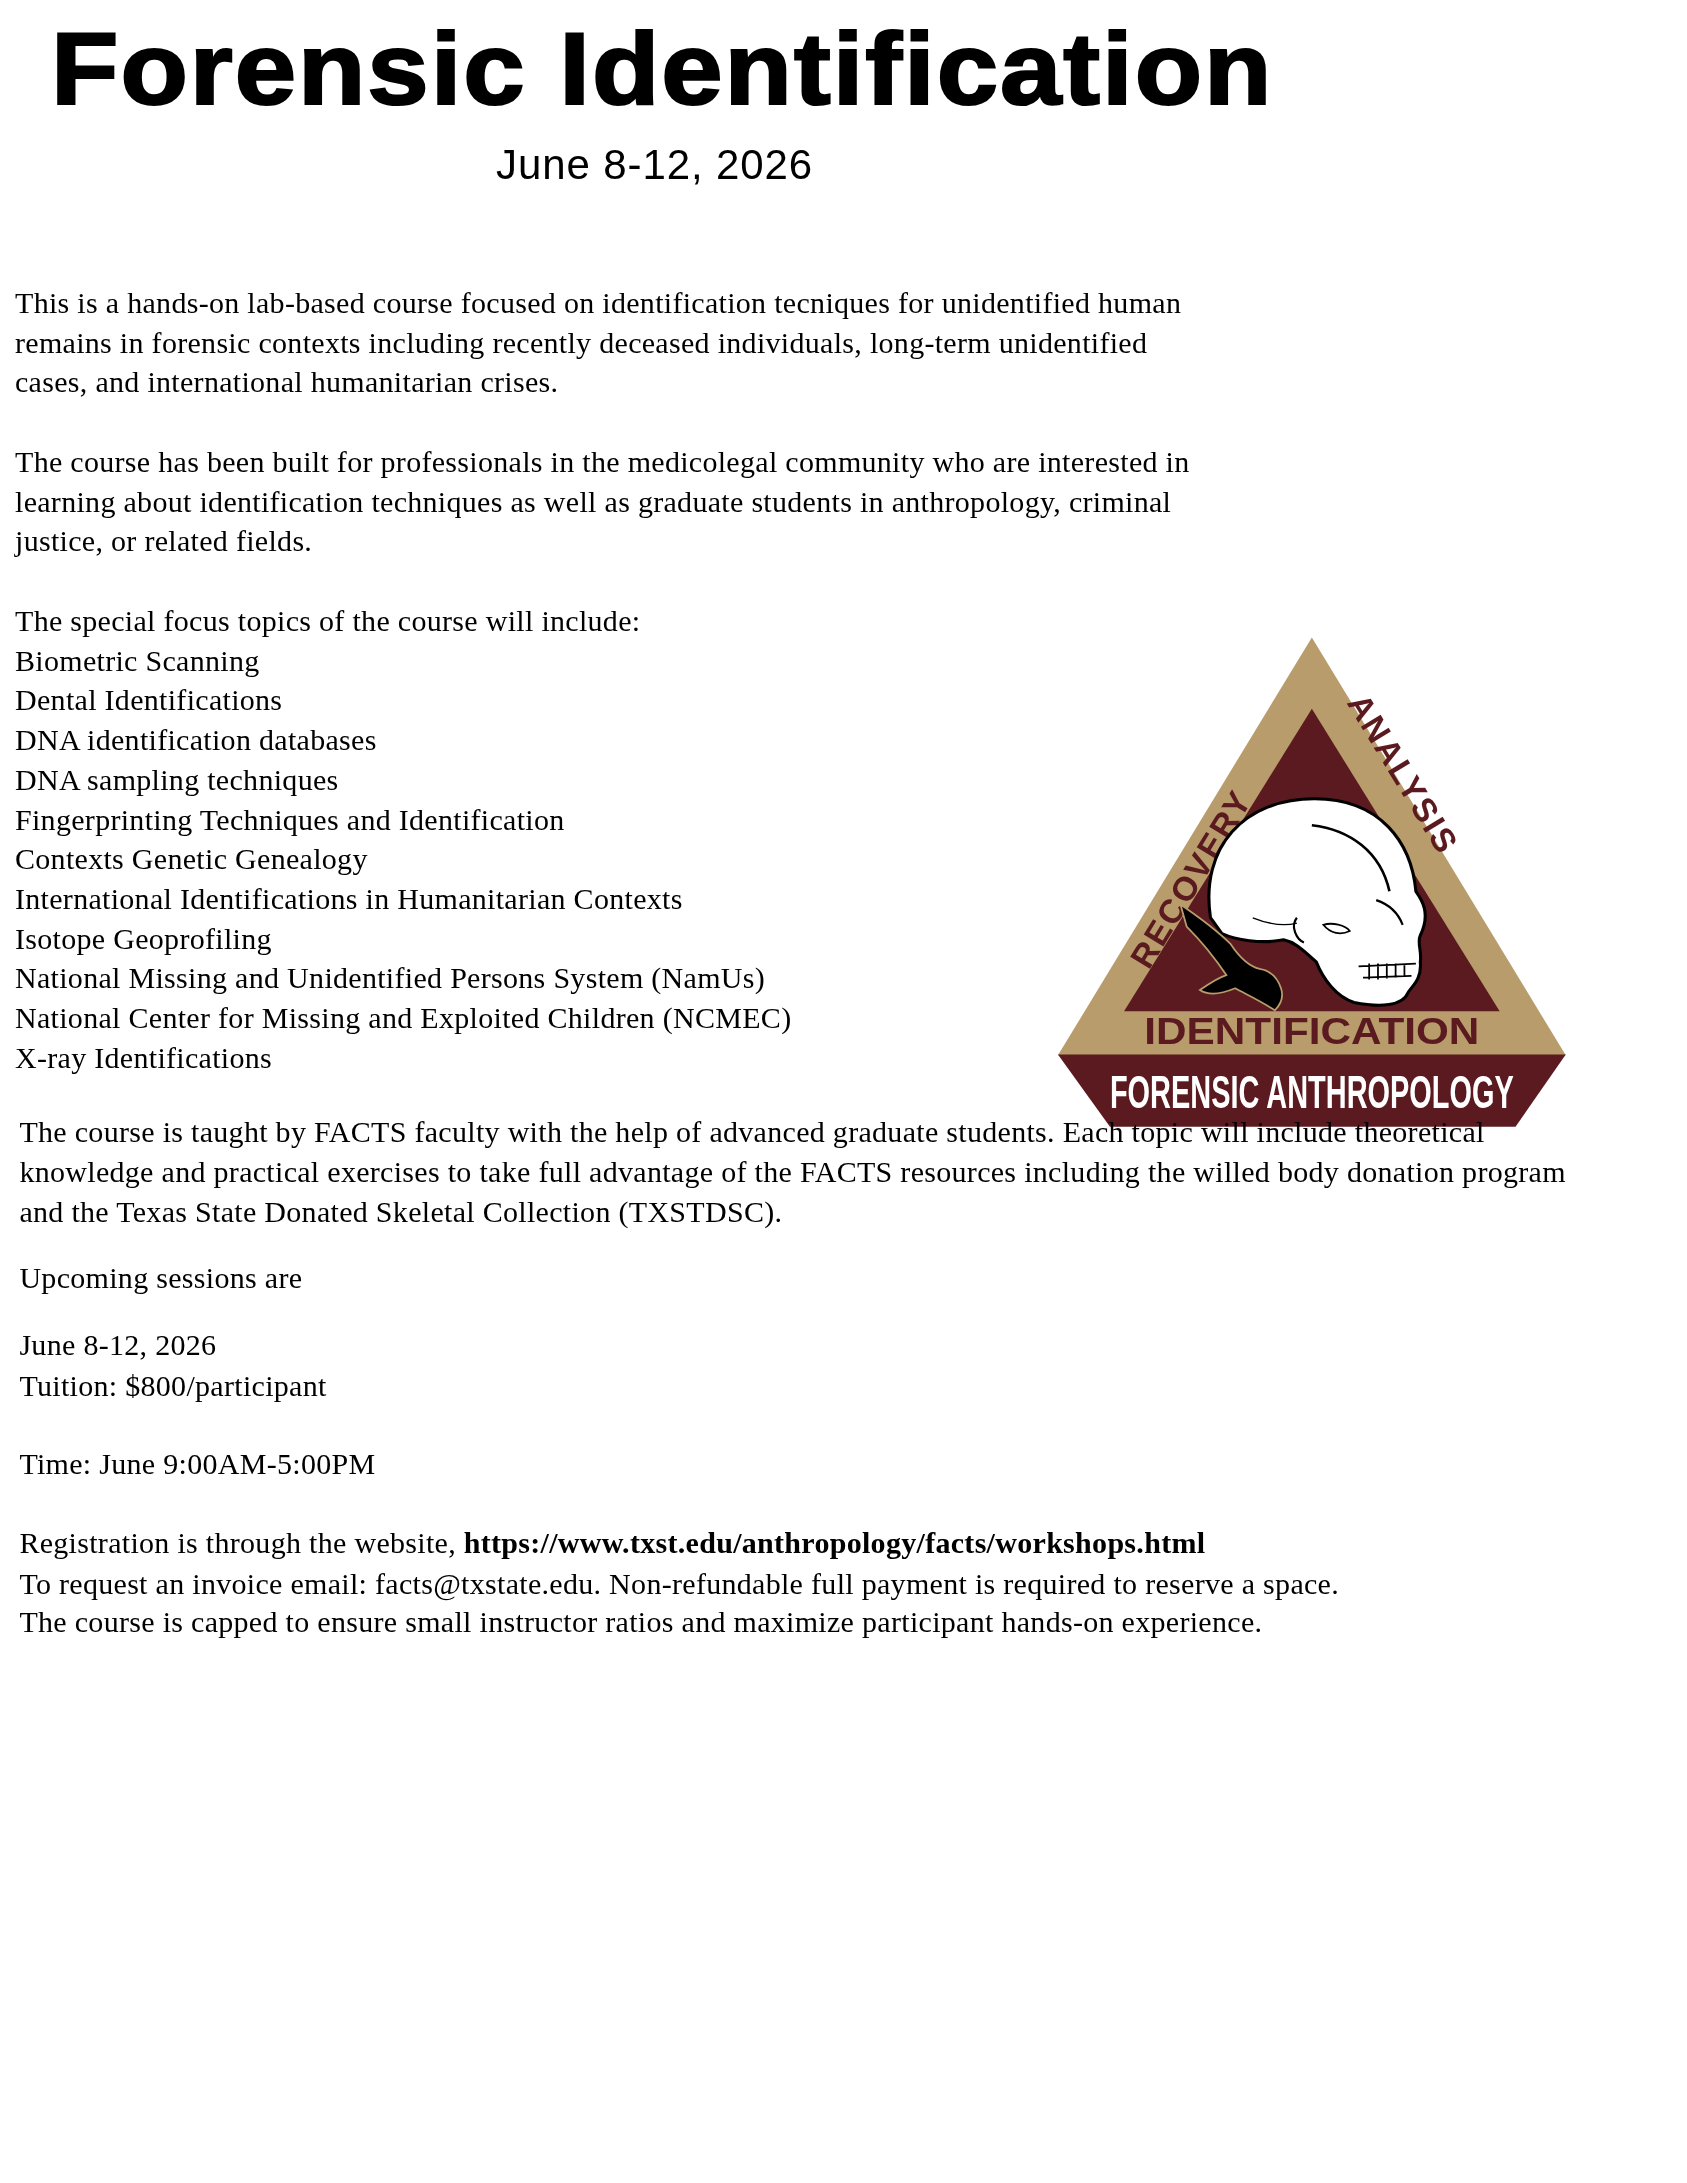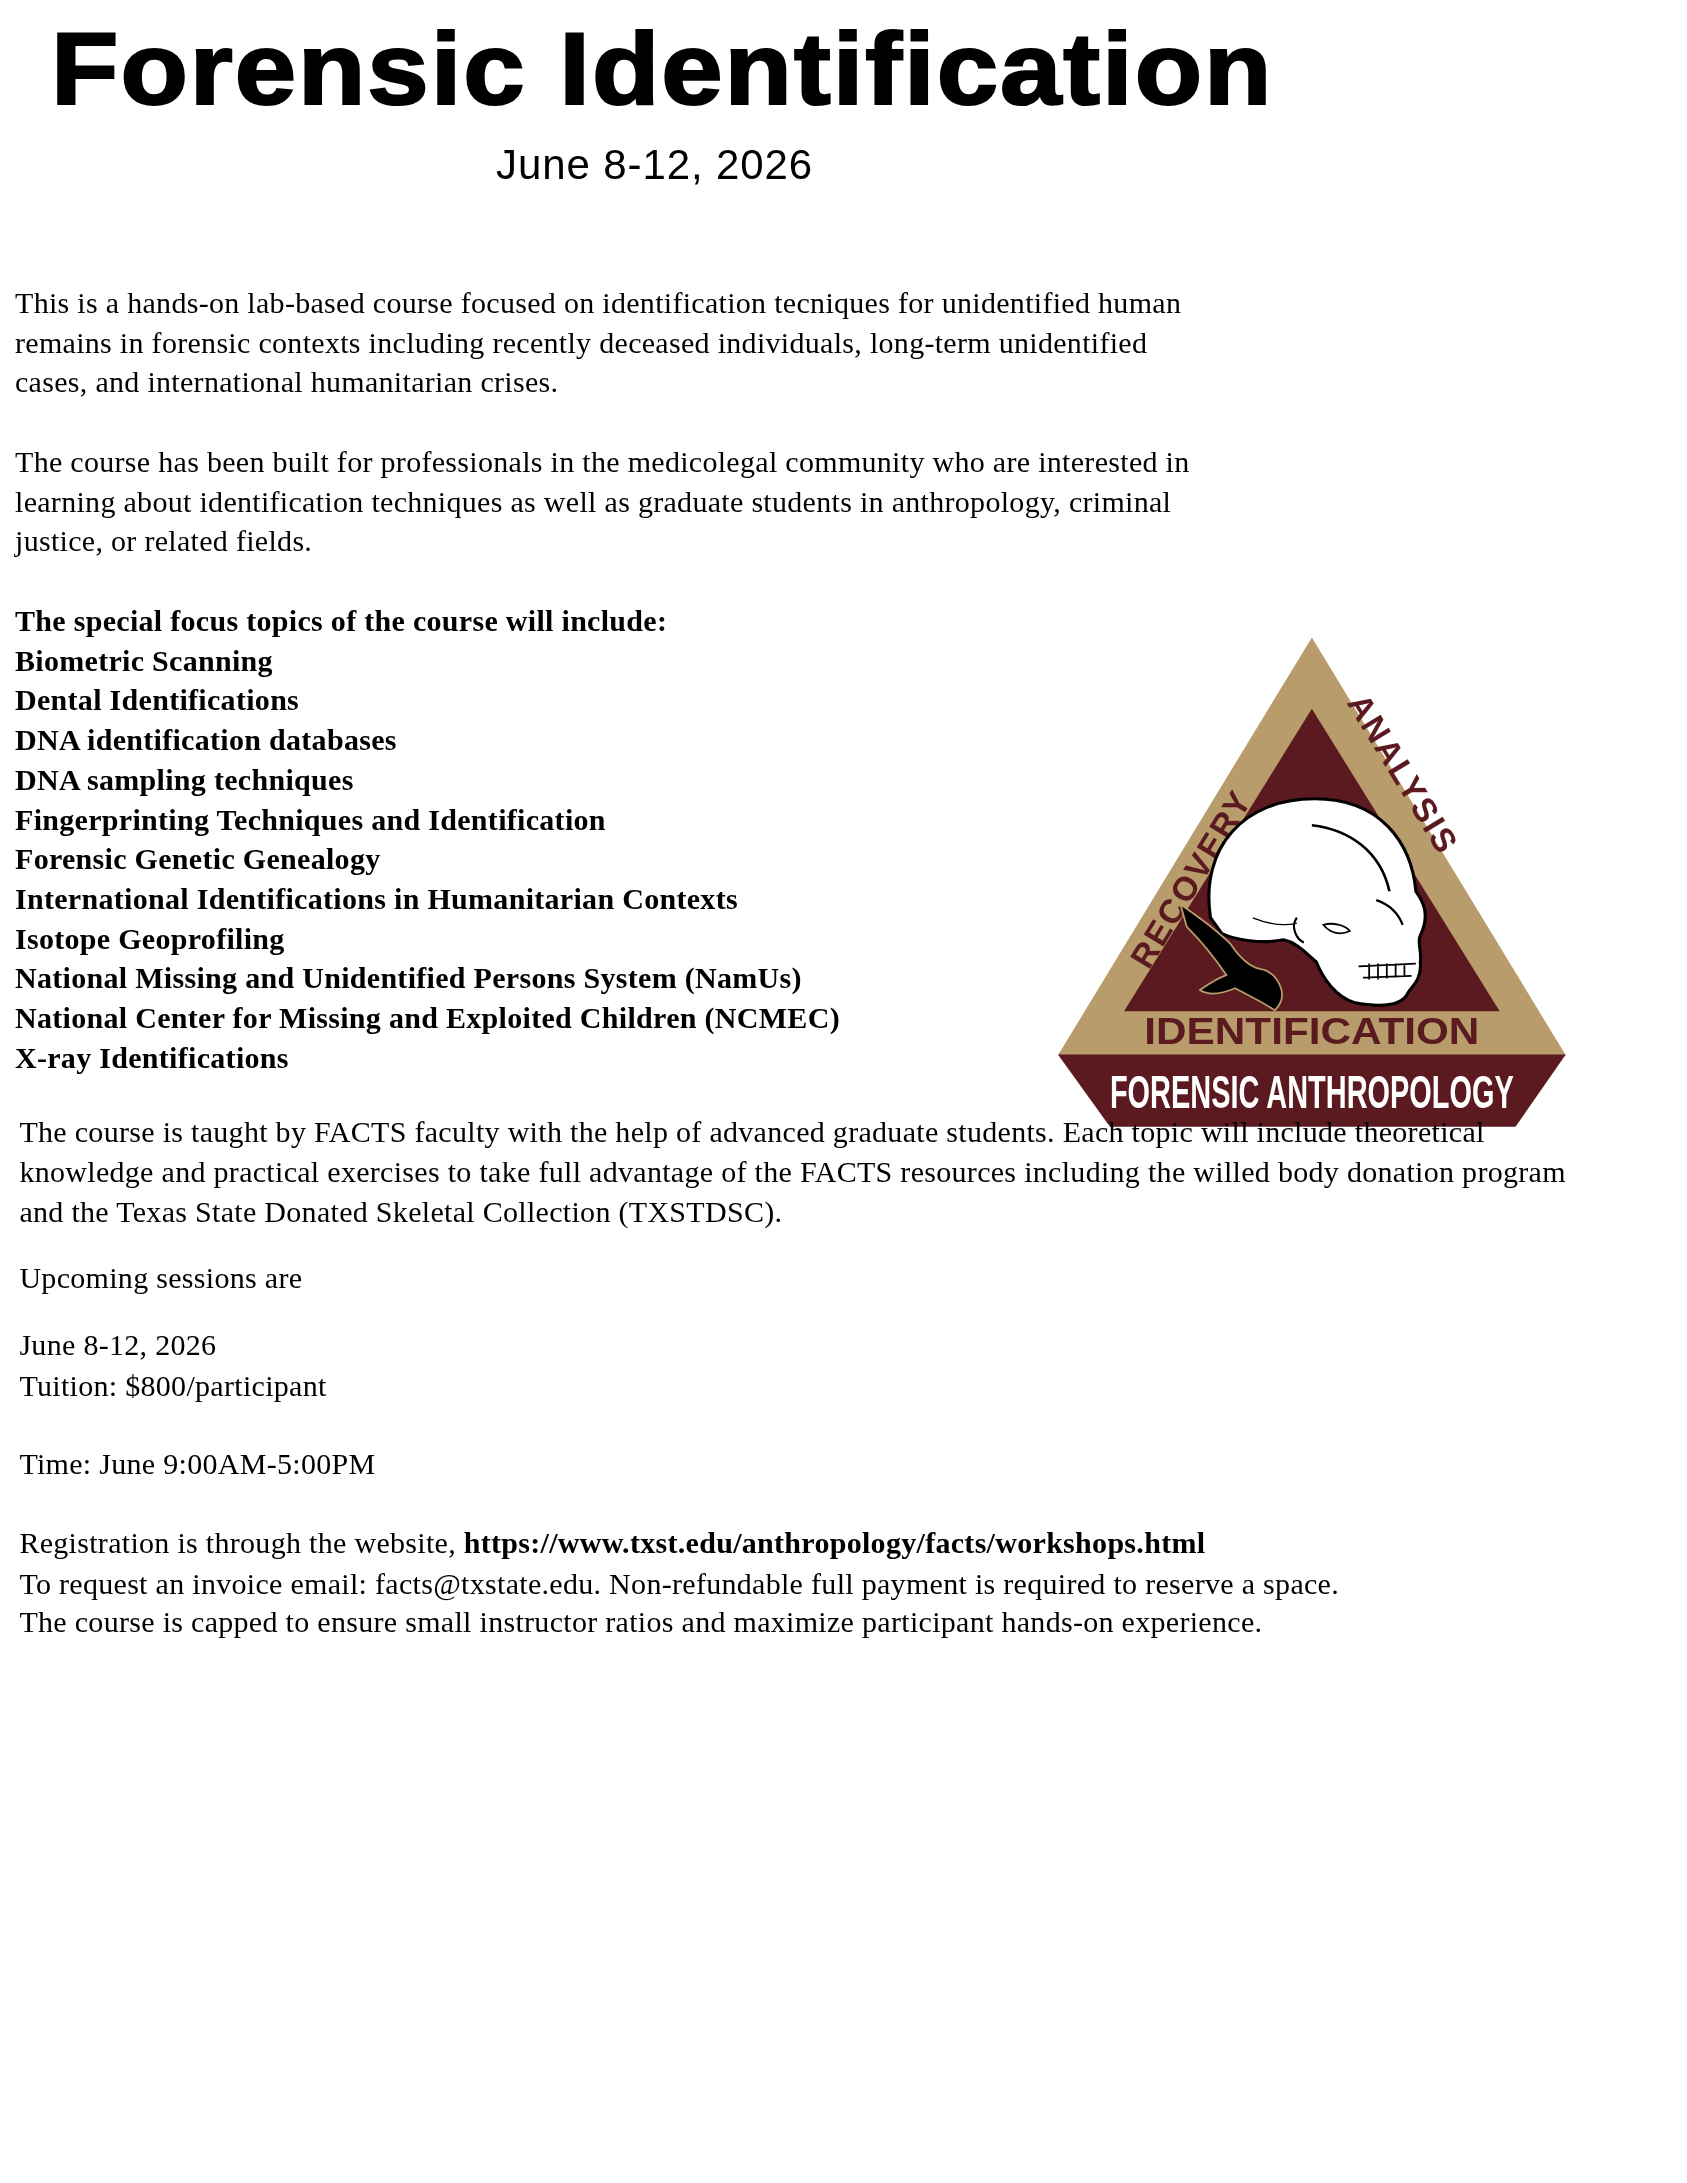--- a/index.html
+++ b/index.html
@@ -15,21 +15,21 @@
   .subdate {
     position: absolute; left: 496px; top: 144px;
     font-family: "Liberation Sans", sans-serif; font-size: 42px; line-height: 42px;
     white-space: nowrap; letter-spacing: 0.9px;
   }
   .line {
     position: absolute; left: 15px;
     font-family: "Liberation Serif", serif; font-size: 30px; line-height: 30px;
     white-space: nowrap; letter-spacing: 0.3px;
   }
-  .bold { font-weight: bold; }
+  .bold { font-weight: normal; }
   .lower { left: 19.4px; }
   .url { font-weight: bold; margin-top: 44px; }
   .logo { position: absolute; left: 1050px; top: 631px; width: 529px; height: 503px; }
 </style>
 </head>
 <body>
 
 <div class="page">
 
   <div class="title" id="title" style="transform: scaleX(1.0822);">Forensic Identification</div>
@@ -43,21 +43,21 @@
   <div class="line" style="top:487px">learning about identification techniques as well as graduate students in anthropology, criminal</div>
   <div class="line" style="top:526px">justice, or related fields.</div>
 
   <div class="line bold" style="top:606px">The special focus topics of the course will include:</div>
   <div>
     <div class="line bold" style="top:646px">Biometric Scanning</div>
     <div class="line bold" style="top:685px">Dental Identifications</div>
     <div class="line bold" style="top:725px">DNA identification databases</div>
     <div class="line bold" style="top:765px">DNA sampling techniques</div>
     <div class="line bold" style="top:805px">Fingerprinting Techniques and Identification</div>
-    <div class="line bold" style="top:844px">Forensic Genetic Genealogy</div>
+    <div class="line bold" style="top:844px">Contexts Genetic Genealogy</div>
     <div class="line bold" style="top:884px">International Identifications in Humanitarian Contexts</div>
     <div class="line bold" style="top:924px">Isotope Geoprofiling</div>
     <div class="line bold" style="top:963px">National Missing and Unidentified Persons System (NamUs)</div>
     <div class="line bold" style="top:1003px">National Center for Missing and Exploited Children (NCMEC)</div>
     <div class="line bold" style="top:1043px">X-ray Identifications</div>
   </div>
 
   <svg class="logo" viewBox="1190 715 600 570" xmlns="http://www.w3.org/2000/svg">
 
     <polygon points="1487,722 1775,1196 1199,1196" fill="#B89C6B"></polygon>

